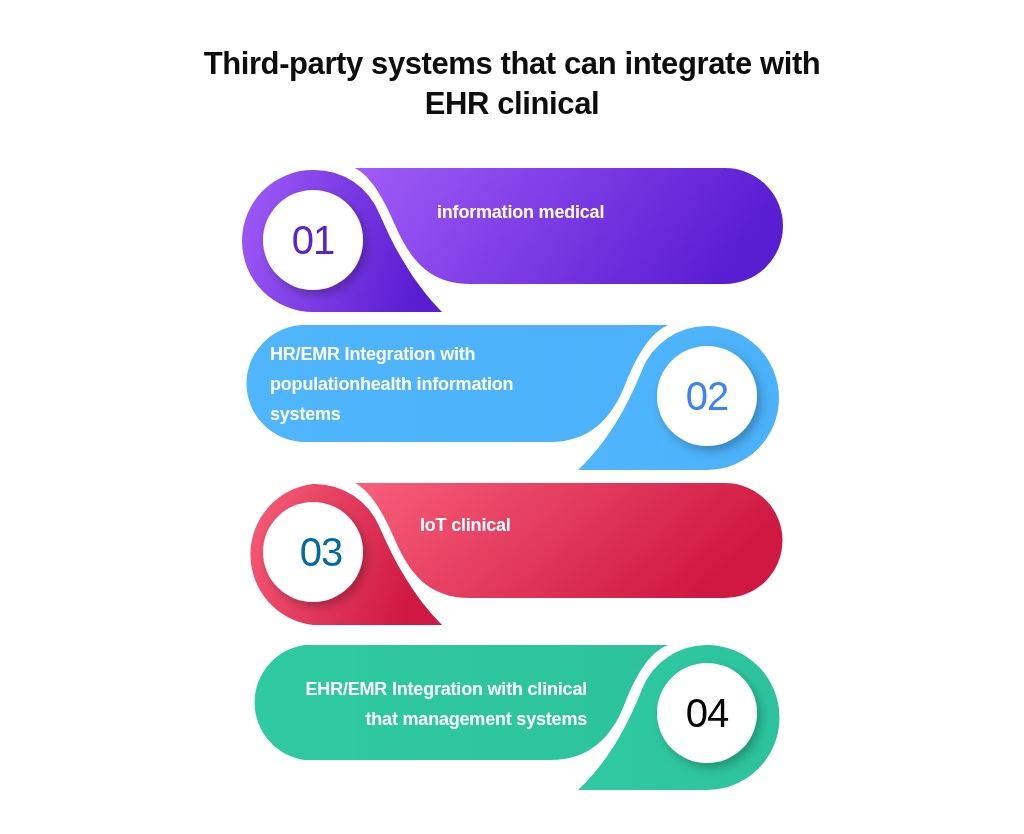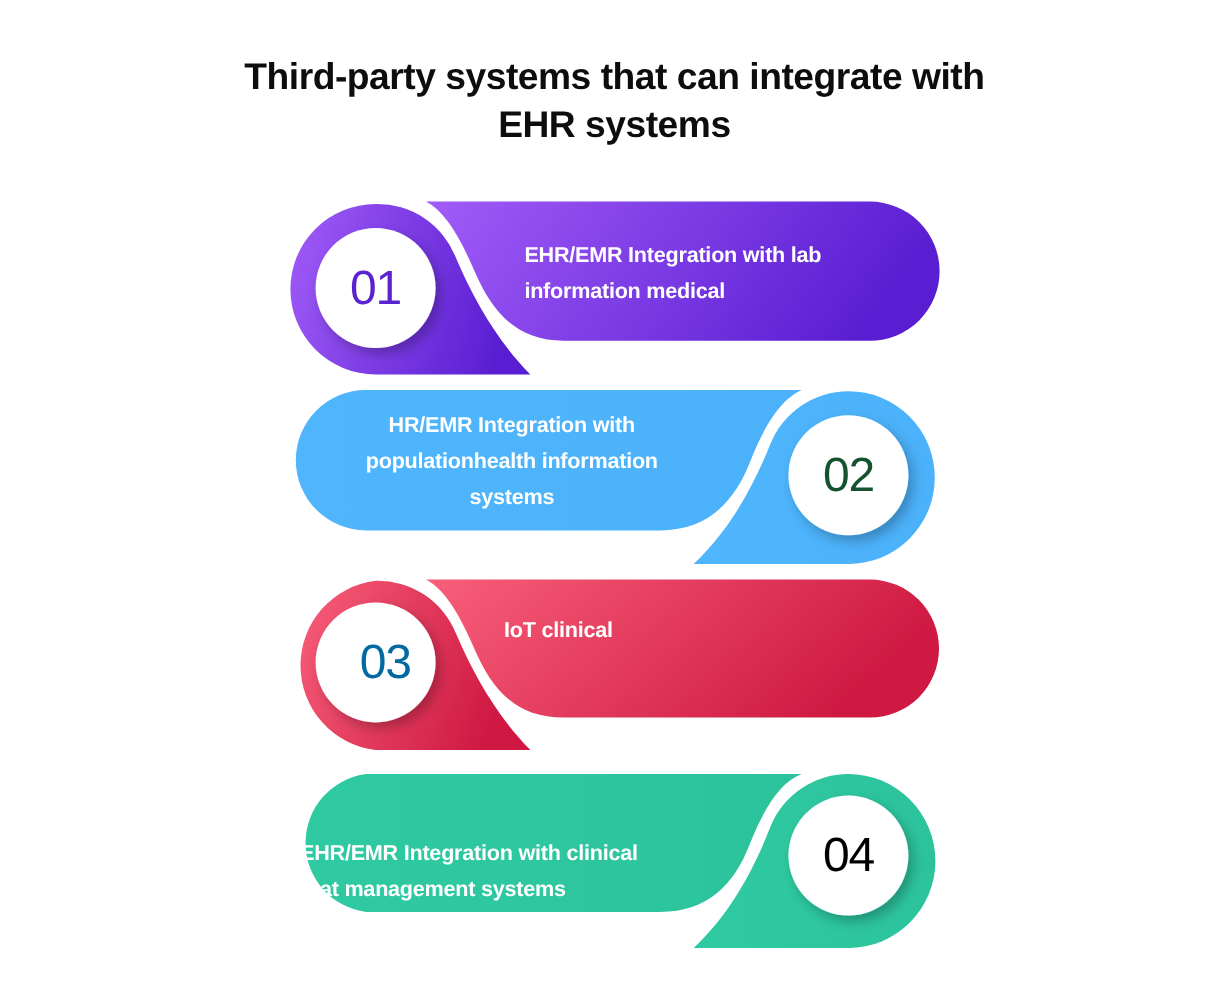--- a/index.html
+++ b/index.html
@@ -19,21 +19,21 @@
     .num {
       position: absolute; width: 100px; height: 100px; text-align: center; line-height: 100px;
       font-weight: 400; font-size: 40px; letter-spacing: -1px;
     }
   </style>
 </head>
 <body>
 
 <div class="title">
   <div>Third-party systems that can integrate with</div>
-  <div>EHR systems</div>
+  <div>EHR clinical</div>
 </div>
 
 <svg class="diagram" width="1024" height="834" viewBox="0 0 1024 834">
   <defs>
     <linearGradient id="g1" x1="0" y1="0" x2="1" y2="0.2">
       <stop offset="0" stop-color="#a15cf8"></stop>
       <stop offset="1" stop-color="#5a1ed2"></stop>
     </linearGradient>
     <linearGradient id="g2" x1="0" y1="0" x2="1" y2="0">
       <stop offset="0" stop-color="#4fb5fc"></stop>
@@ -72,33 +72,32 @@
 
   <g>
     <path d="M668,645 L305,645 A58,58 0 0 0 305,760 L550,760 C590,760 612,737 625,703 C637,673 650,652 668,645 Z" fill="url(#g4)"></path>
     <path d="M707,645 A70,70 0 0 0 642,689 C628,725 608,762 578,790 L707,790 A72,72 0 0 0 707,645 Z" fill="url(#g4)"></path>
     <circle cx="707" cy="713" r="50" fill="#ffffff" filter="url(#sh)"></circle>
   </g>
 </svg>
 
 <div class="num" style="left:263px; top:190px; color:#5b22cf;">01</div>
 <div class="item-text" style="left:437px; top:197px; text-align:left;">
-  <div>EHR/EMR Integration with lab</div>
   <div>information medical</div>
 </div>
 
-<div class="num" style="left:657px; top:346px; color:#14532d;">02</div>
-<div class="item-text" style="left:270px; width:313px; top:339px; text-align:center;">
+<div class="num" style="left:657px; top:346px; color:#3b82f6;">02</div>
+<div class="item-text" style="left:270px; width:313px; top:339px; text-align:left;">
   <div>HR/EMR Integration with</div>
   <div>populationhealth information</div>
   <div>systems</div>
 </div>
 
 <div class="num" style="left:271px; top:502px; color:#0369a1;">03</div>
 <div class="item-text" style="left:420px; top:510px; text-align:left;">
   <div>IoT clinical</div>
 </div>
 
 <div class="num" style="left:657px; top:663px; color:#000000;">04</div>
-<div class="item-text" style="left:250px; width:337px; top:674px; margin-top:22px;">
+<div class="item-text" style="left:250px; width:337px; top:674px; text-align:right;">
   <div>EHR/EMR Integration with clinical</div>
   <div>that management systems</div>
 </div>
 
 </body></html>

